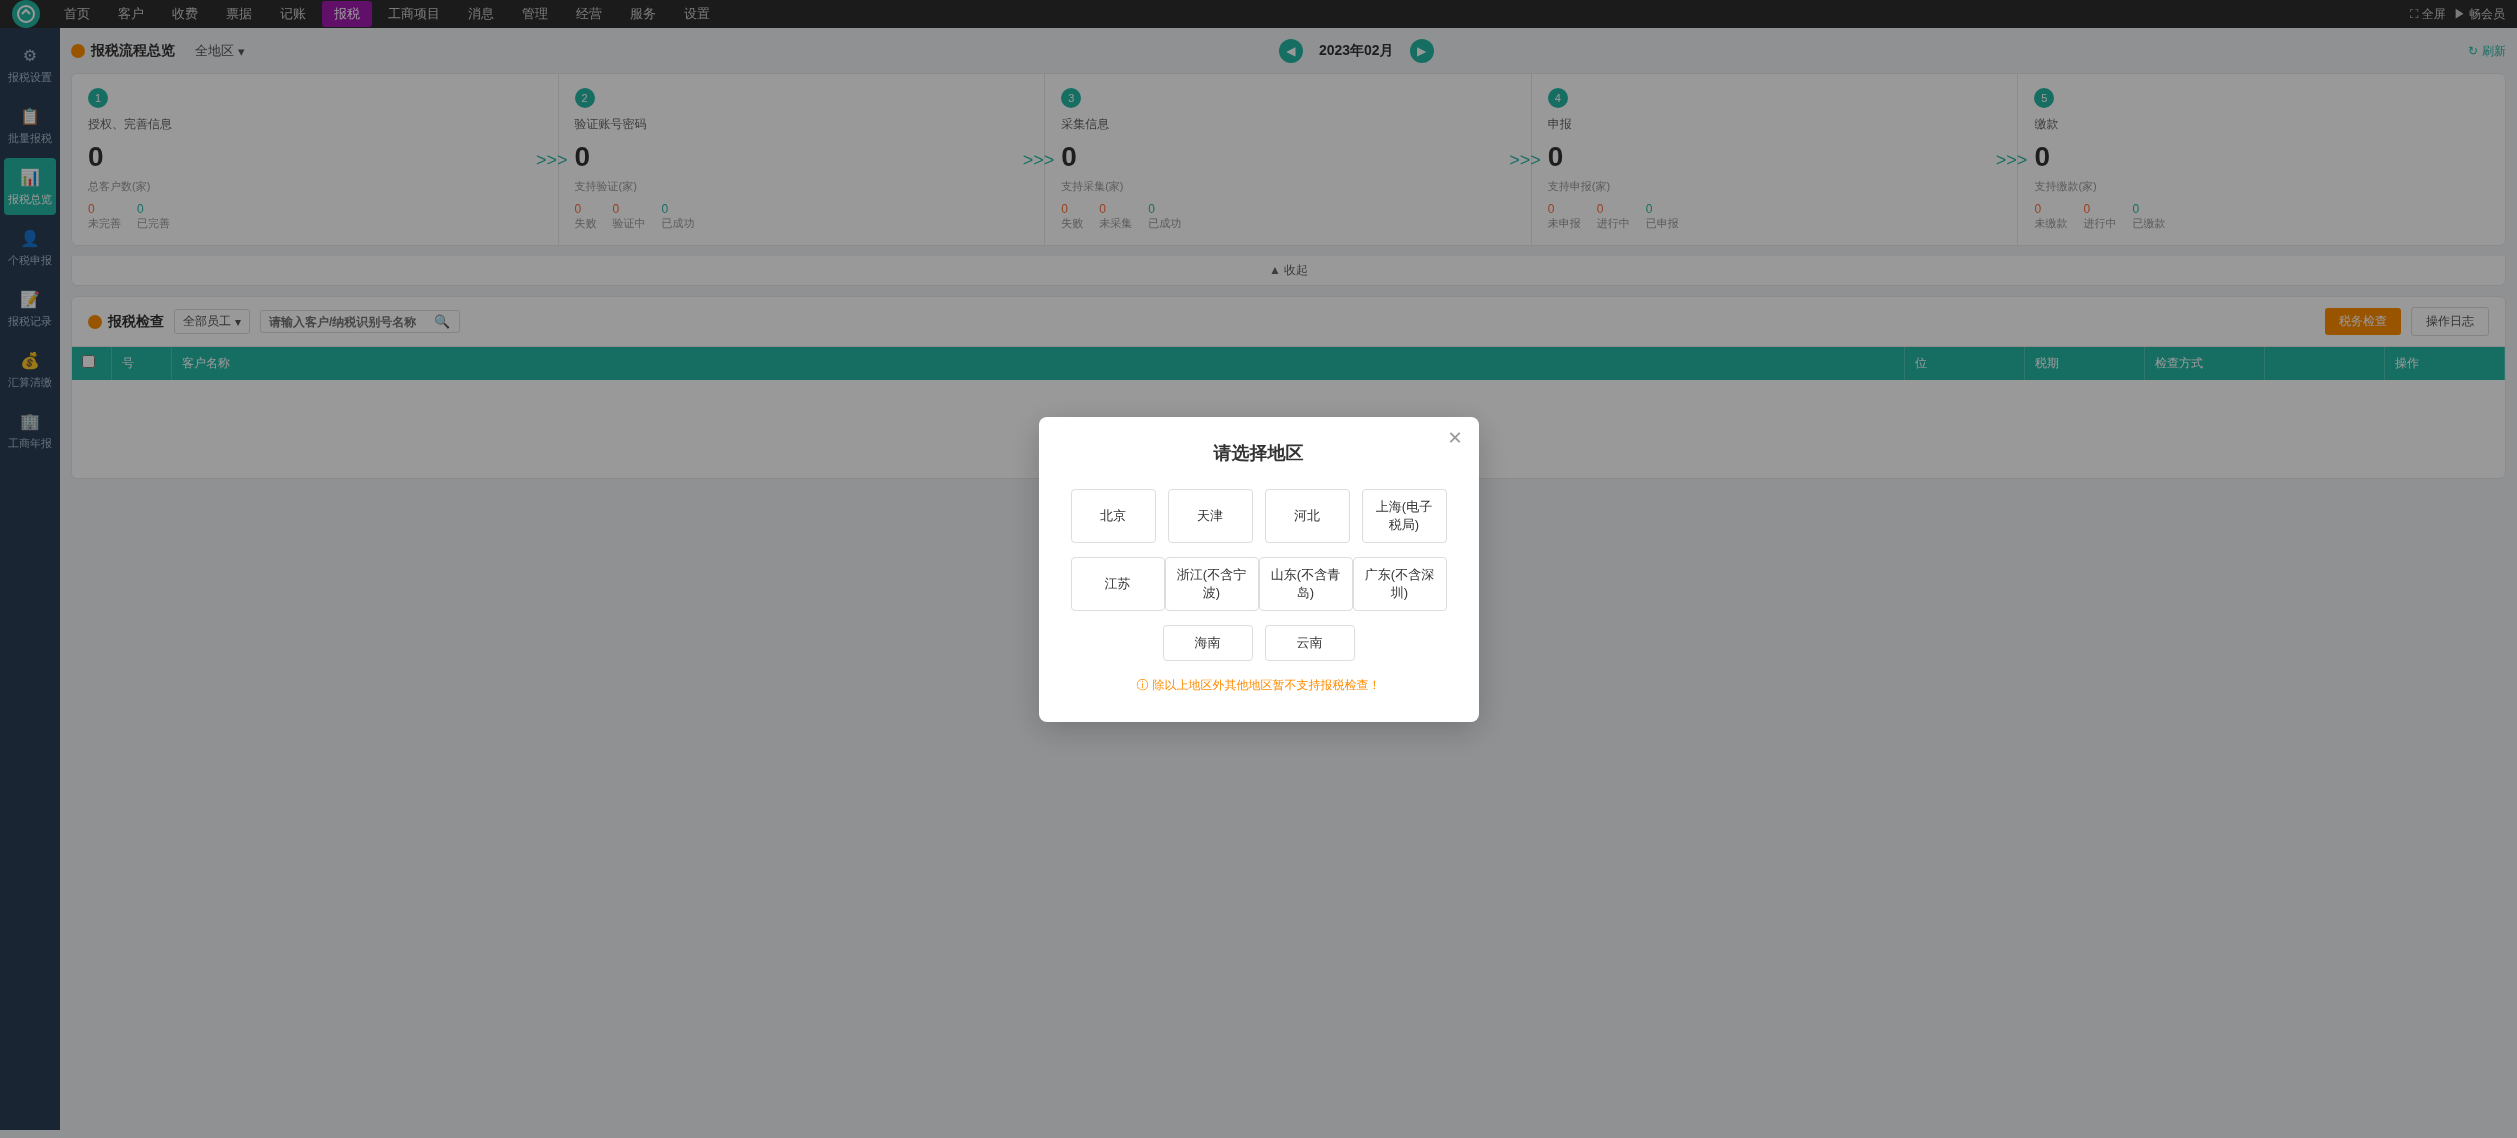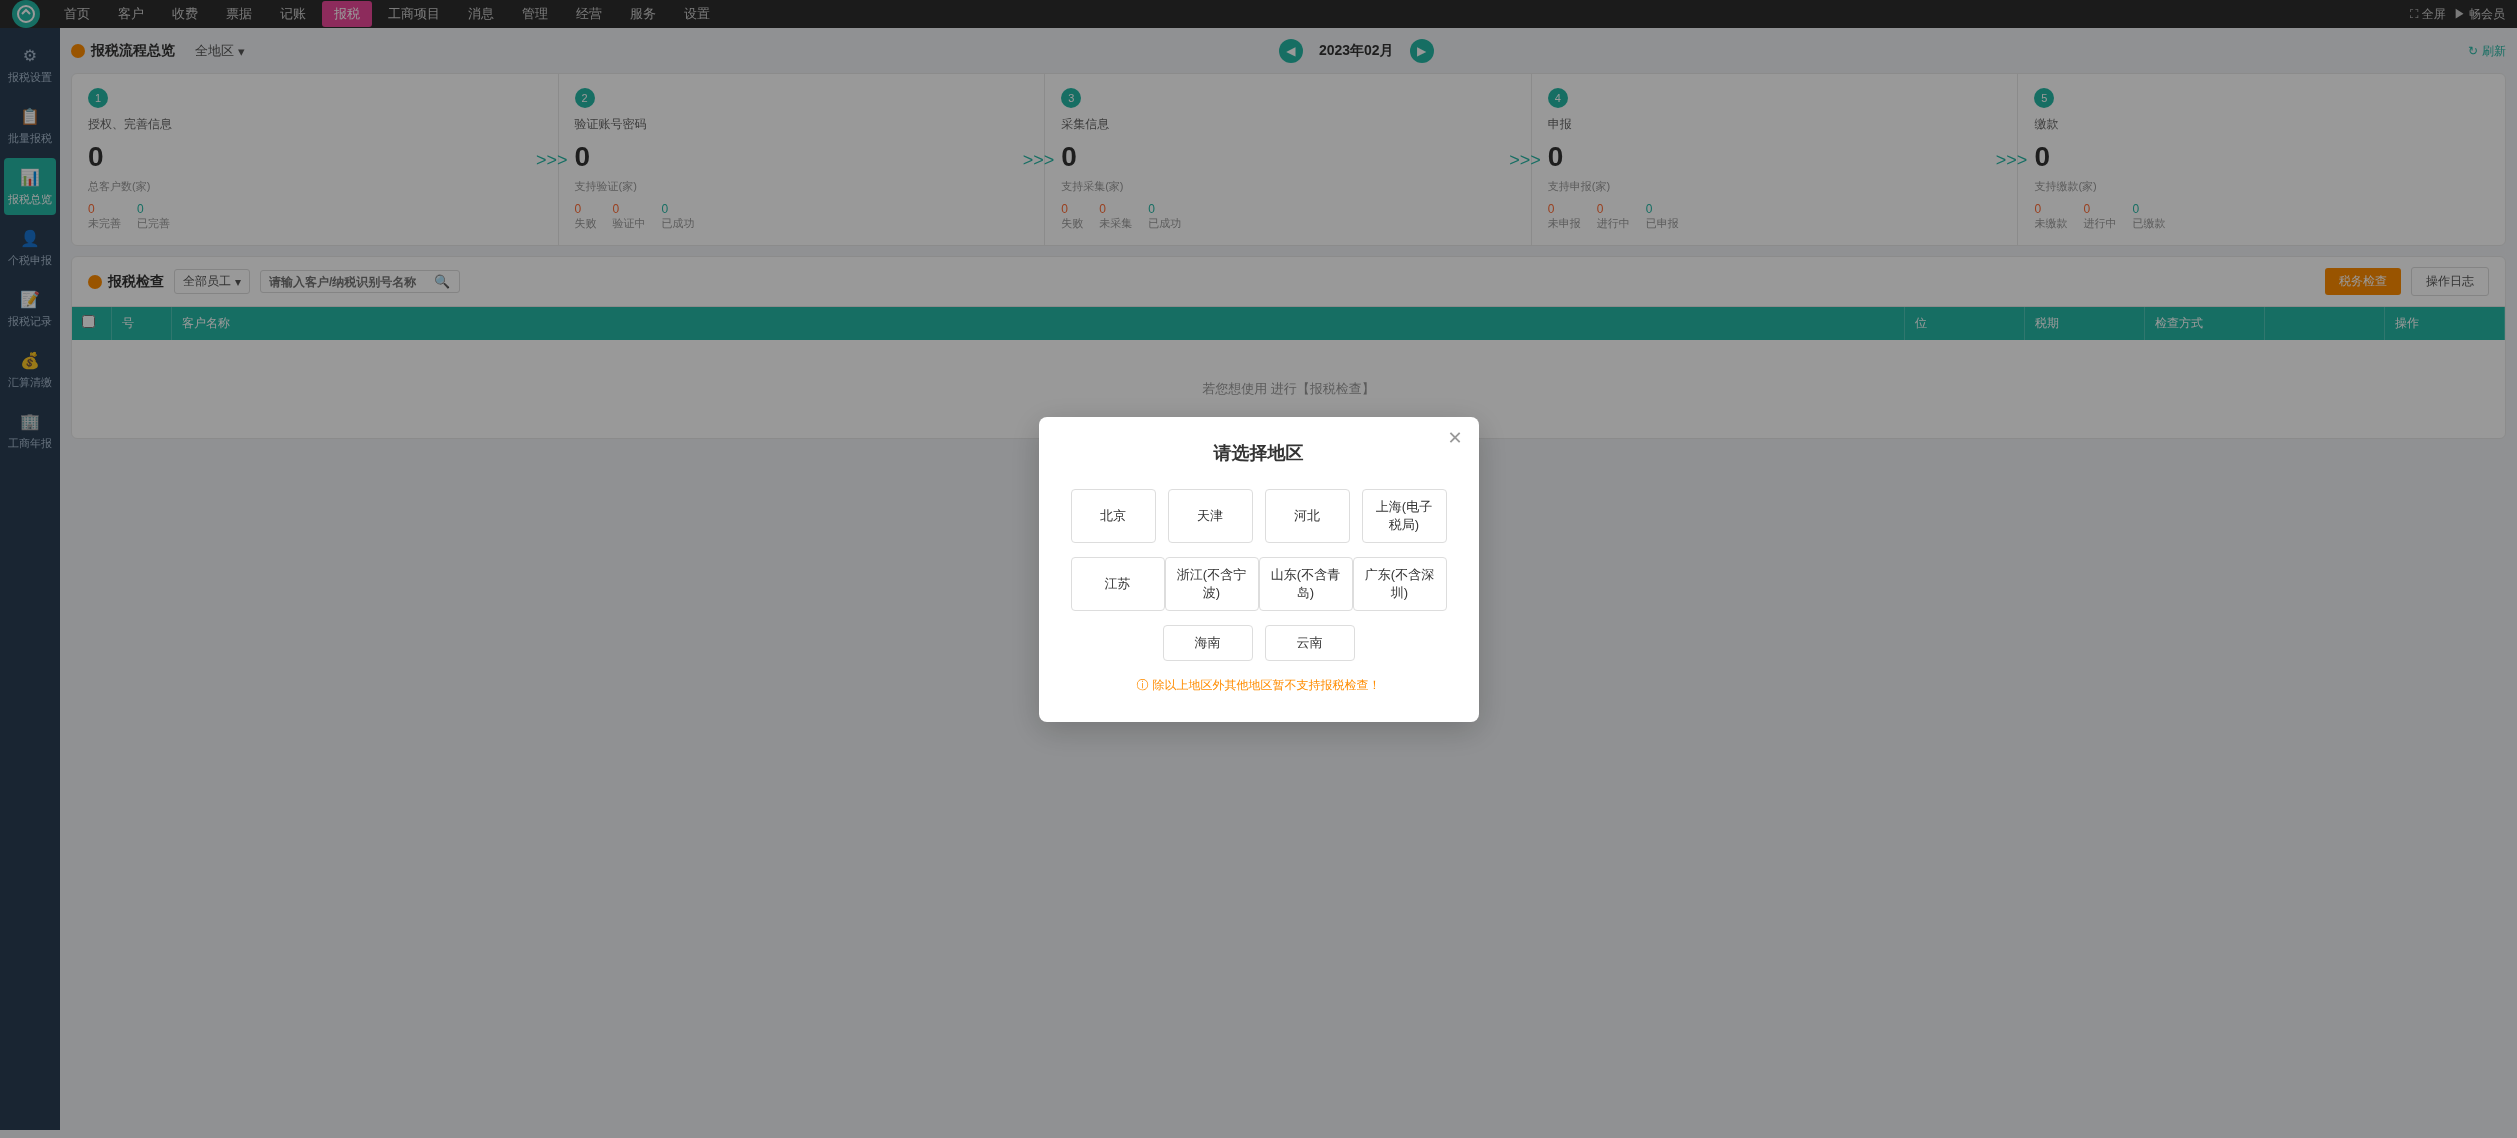--- a/index.html
+++ b/index.html
@@ -24,21 +24,21 @@
       color: white; font-size: 14px; font-weight: bold;
     }
     .top-nav-item {
       color: #ccc;
       padding: 4px 12px;
       cursor: pointer;
       border-radius: 3px;
       font-size: 13px;
     }
     .top-nav-item.active {
-      background: #ec4899;
+      background: #a21caf;
       color: white;
       font-family: Liberation Mono, monospace;
     }
     .top-nav-right {
       margin-left: auto;
       display: flex;
       align-items: center;
       gap: 8px;
       color: #ccc;
       font-size: 12px;
@@ -560,20 +560,24 @@
             <div>进行中</div>
           </div>
           <div class="stat-item">
             <div class="stat-value green">0</div>
             <div>已缴款</div>
           </div>
         </div>
       </div>
     </div>
 
+    <div class="collapse-bar">
+      <span>▲</span>
+      <span>收起</span>
+    </div>
 
     <div class="tax-check-section">
       <div class="tax-check-header">
         <div class="tax-check-title">
           <span class="orange-dot"></span>
           <span>报税检查</span>
         </div>
         <div class="filter-select">
           <span>全部员工</span>
           <span>▾</span>

